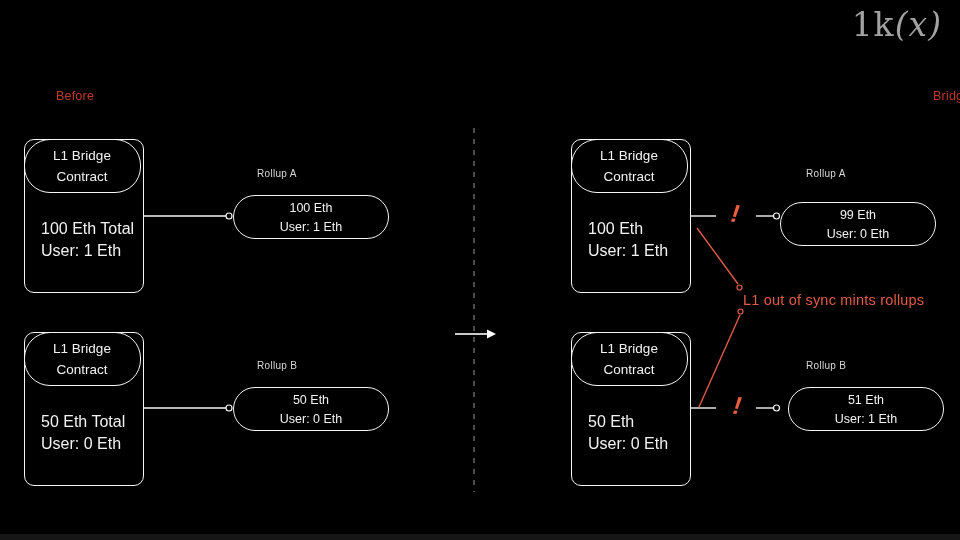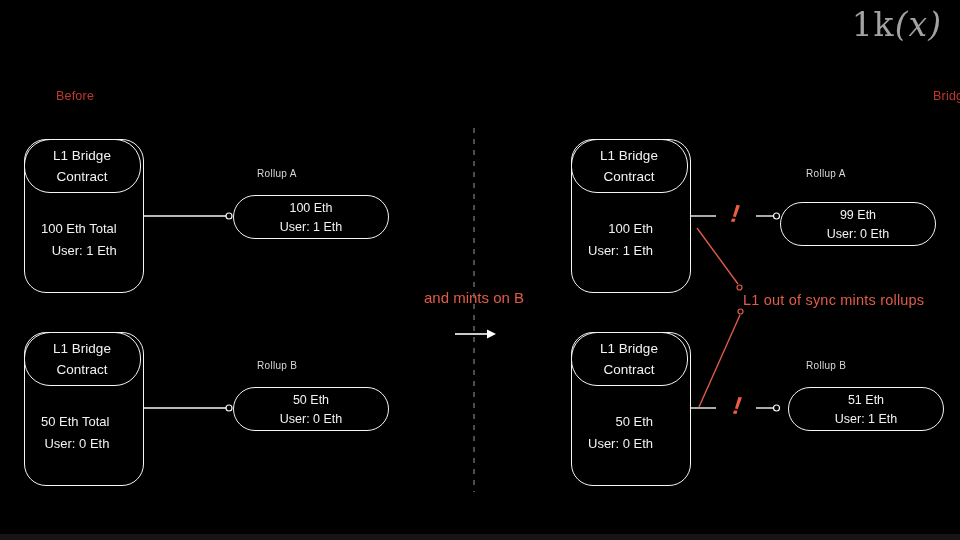--- a/index.html
+++ b/index.html
@@ -23,32 +23,31 @@
   .logo{
     top:5px;right:18px;font-family:"DejaVu Serif", serif;
     font-size:33px;color:#a3a3a3;letter-spacing:1px;
   }
   .logo .it{font-style:italic;}
   
   .phase-label{font-size:12.5px;color:var(--label-red);letter-spacing:.2px;margin-left:32px;}
   
   .bridge-box{
     width:120px;height:154px;border:1.5px solid var(--stroke);
-    border-radius:22px;background:transparent;
+    border-radius:10px;background:transparent;
   }
   .bridge-head{
     position:absolute;top:-1.5px;left:-1.5px;width:117px;height:54px;
     border:1.5px solid var(--stroke);border-radius:26px;
     display:flex;flex-direction:column;align-items:center;justify-content:center;
     font-size:13.5px;line-height:21px;padding-top:1px;
   }
   .bridge-body{
-    position:absolute;left:16px;top:78px;font-size:13px;line-height:22px;
+    position:absolute;left:16px;top:78px;font-size:16px;line-height:22px;
     white-space:nowrap;
-    text-align:right;
   }
   
   .rollup-pill{
     width:156px;height:44px;border:1.5px solid var(--stroke);border-radius:22px;
     display:flex;flex-direction:column;align-items:center;justify-content:center;
     font-size:12.5px;line-height:19px;padding-top:2px;white-space:nowrap;
   }
   .rollup-label{font-size:10px;color:var(--muted);letter-spacing:.3px;}
   
   .flow-text{
@@ -134,21 +133,20 @@
   </div>
 </div>
 
 <div class="abs rollup-label" style="left:257px;top:360px;">Rollup B</div>
 <div class="abs rollup-pill" style="left:233px;top:387px;">
   <span>50 Eth</span>
     <span>User: 0 Eth</span>
 </div>
 
 <div class="abs flow-text" style="left:354px;top:287px;">
-  <div>and mints on B</div>
 </div>
 
 <div class="abs bridge-box" style="left:571px;top:139px;">
   <div class="bridge-head">
     <span>L1 Bridge</span>
       <span>Contract</span>
   </div>
   <div class="bridge-body">
     <div>100 Eth</div>
     <div>User: 1 Eth</div>

